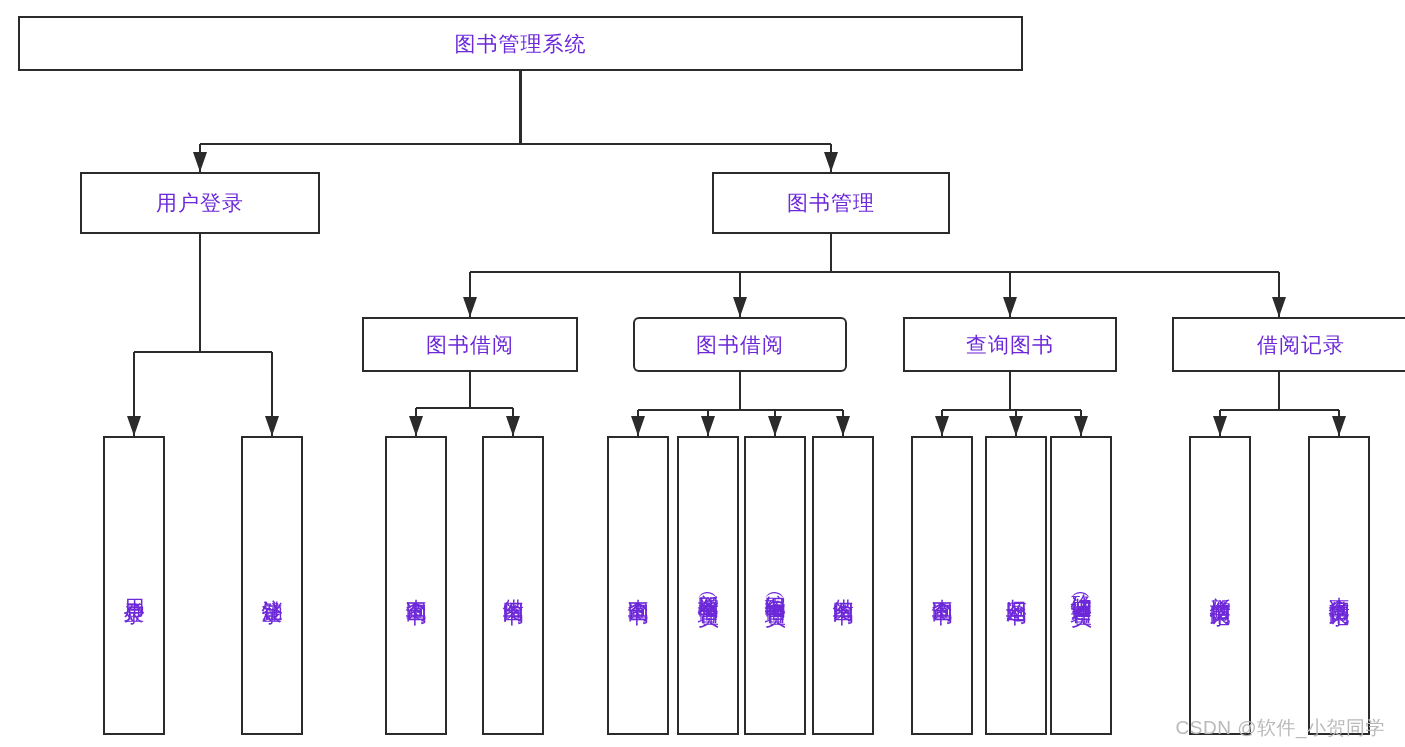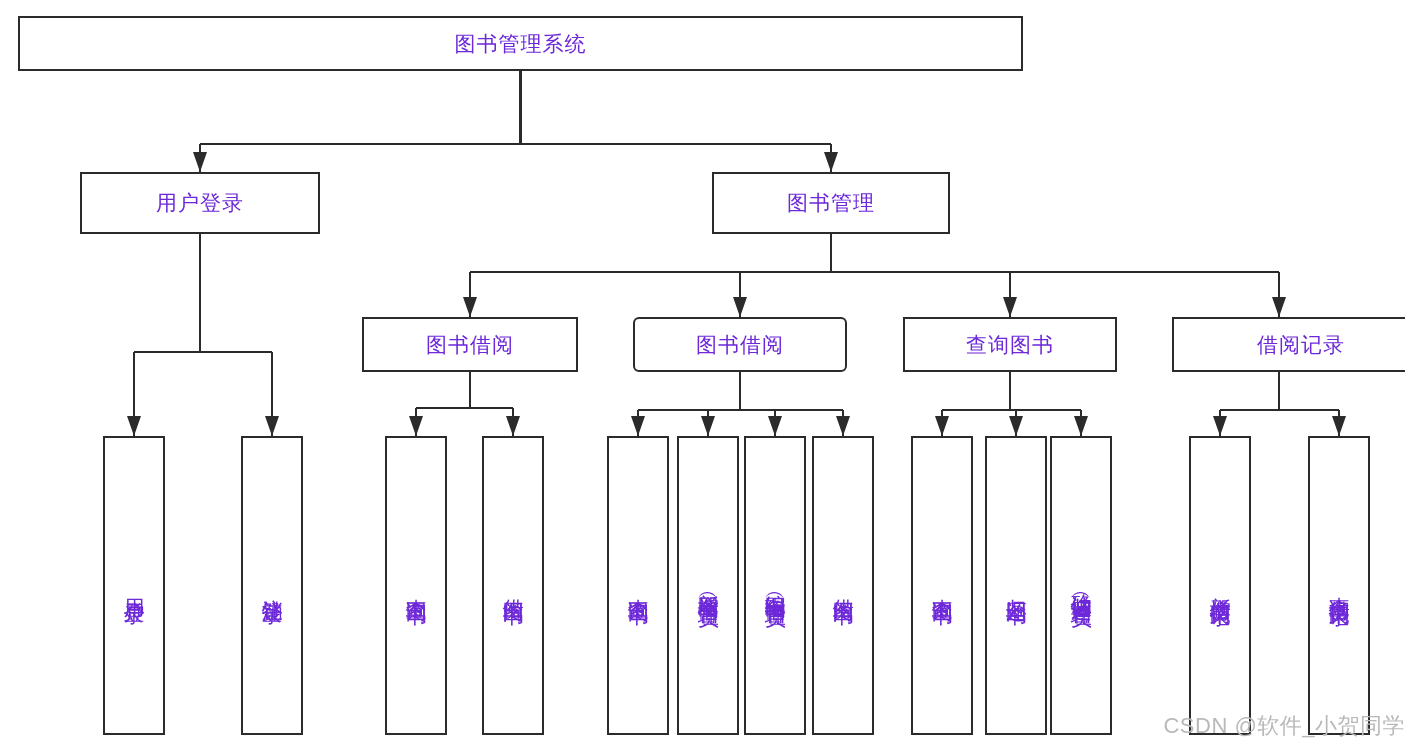--- a/index.html
+++ b/index.html
@@ -49,23 +49,23 @@
     padding: 6px 0;
   }
   .node.v .vtxt {
     writing-mode: vertical-rl;
     text-orientation: upright;
     white-space: nowrap;
     display: block;
   }
   #watermark {
     position: absolute;
-    right: 0;
+    right: 20px;
     bottom: 6px;
-    font-size: 22px;
+    font-size: 19px;
     color: #b9b9b9;
     white-space: nowrap;
     letter-spacing: 0.5px;
   }
 </style>
 </head>
 <body>
 
 <div id="stage">
 

